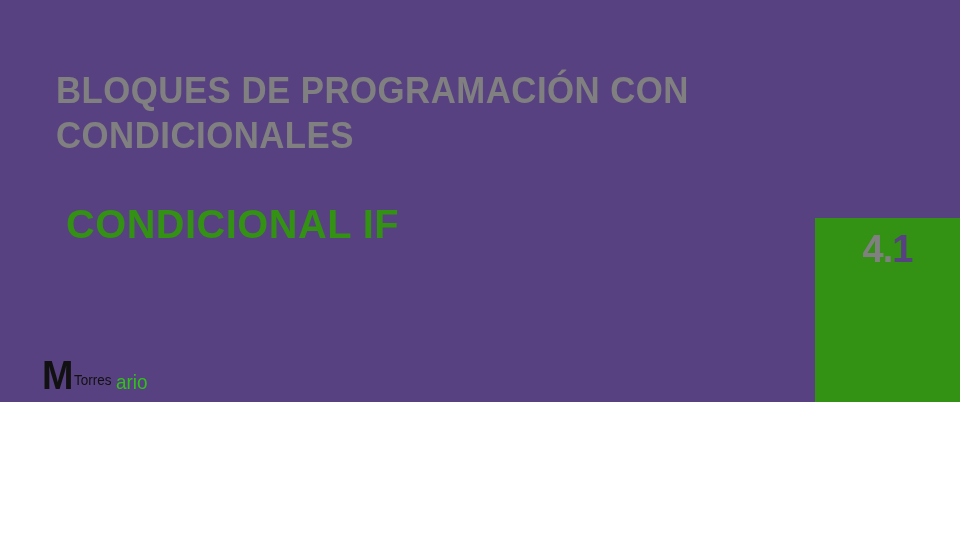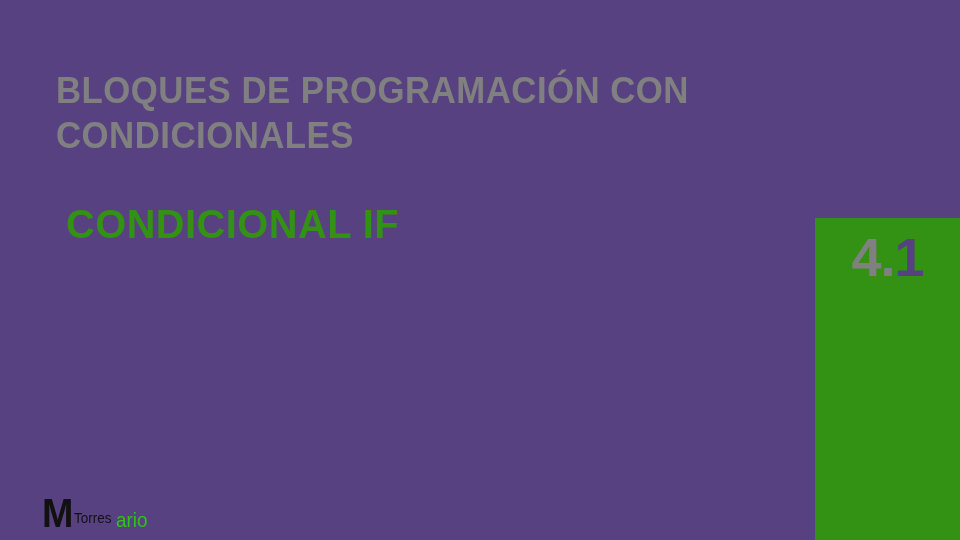--- a/index.html
+++ b/index.html
@@ -9,21 +9,21 @@
   body {
     width: 960px;
     height: 540px;
     overflow: hidden;
     font-family: "Liberation Sans", sans-serif;
   }
 
   #slide {
     position: relative;
     width: 960px;
-    height: 540px;
+    height: 402px;
     background: #584180;
     overflow: hidden;
   }
 
   
   #section-block {
     position: absolute;
     left: 815px;
     top: 218px;
     width: 145px;
@@ -32,21 +32,21 @@
   }
 
   #section-number {
     position: absolute;
     left: 0;
     top: 12px;
     width: 145px;
     text-align: center;
     font-family: "Liberation Sans", sans-serif;
     font-weight: bold;
-    font-size: 54px;
+    font-size: 38px;
     line-height: 1;
     letter-spacing: -1px;
     white-space: nowrap;
   }
   #section-number .num-major { color: #808080; }
   #section-number .num-minor { color: #584180; }
 
   
   #title {
     position: absolute;

